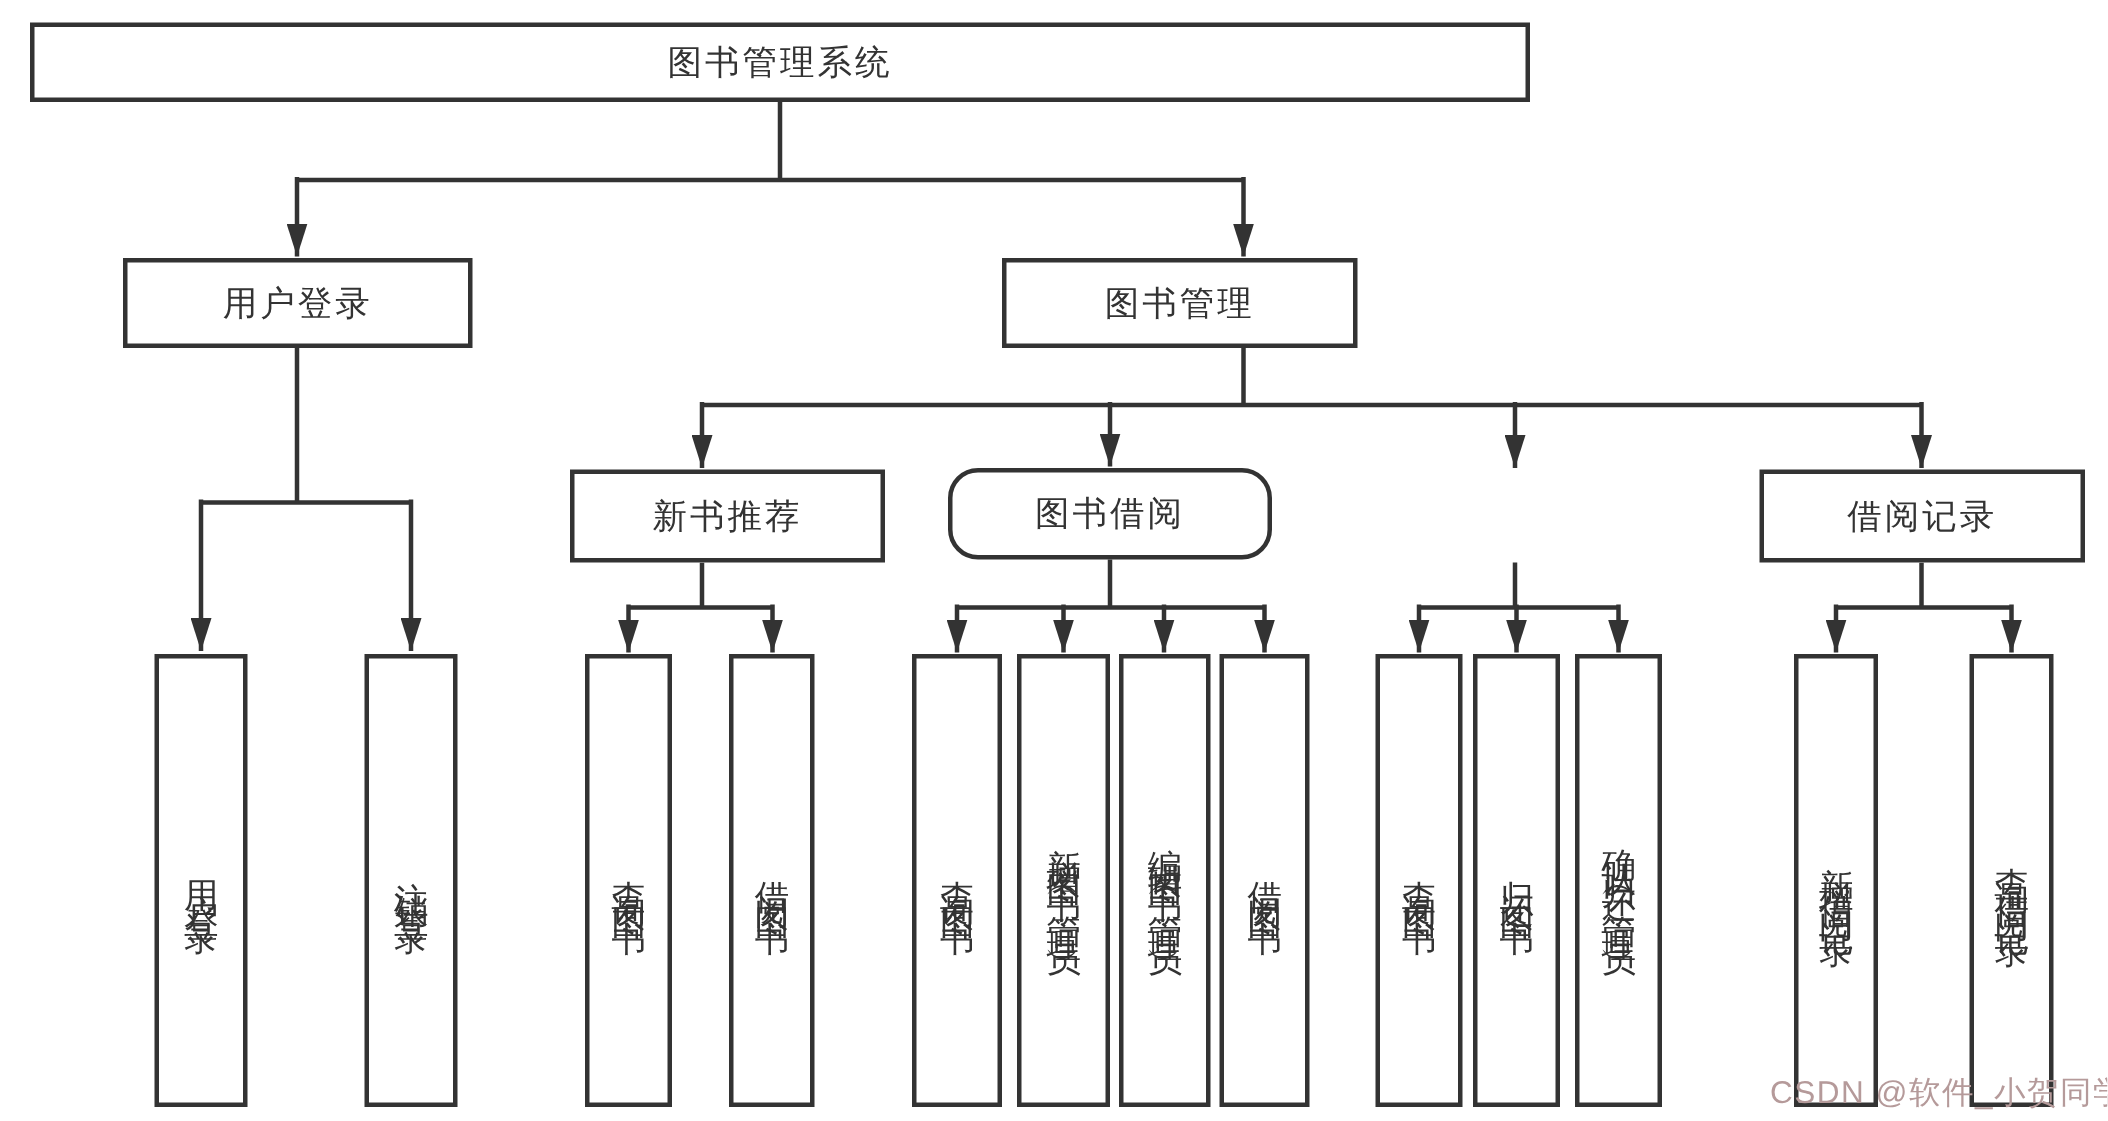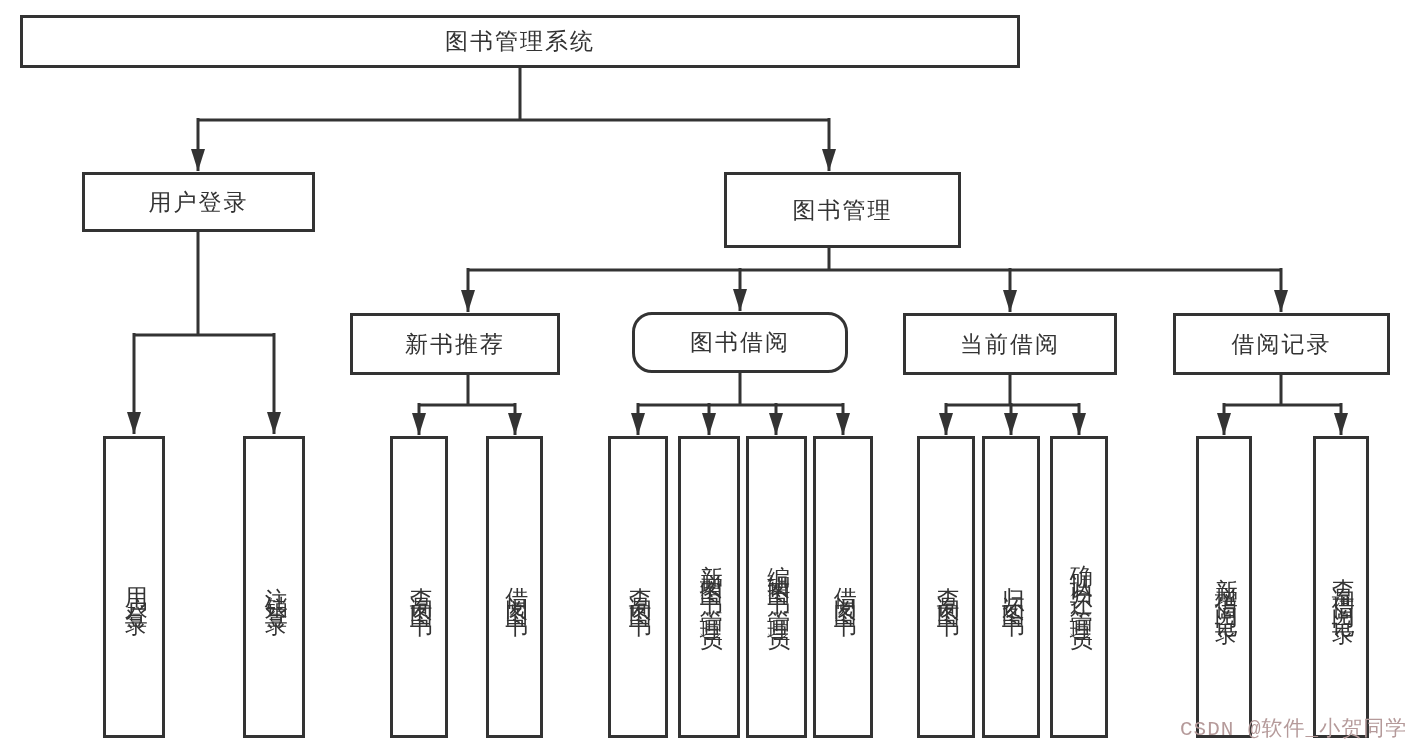--- a/index.html
+++ b/index.html
@@ -1,20 +1,20 @@
 <!DOCTYPE html>
 <html style="--line: #333333; --box-border: #333333; --text: #333333; --background: #ffffff; --watermark: #b59a9a;"><head>
 <meta charset="utf-8">
 <style>
   html,body{margin:0;padding:0;background:#fff;}
   .canvas{
     position:relative;
     width:1405px;height:747px;
     background:var(--background,#fff);
-    font-family:Liberation Mono, monospace;
+    font-family:Liberation Sans, sans-serif;
     overflow:hidden;
   }
   .wires{position:absolute;left:0;top:0;z-index:1;}
   .node{
     position:absolute;z-index:2;
     box-sizing:border-box;
     background:#fff;
     border:3px solid var(--box-border,#333);
     color:var(--text,#333);
     display:flex;align-items:center;justify-content:center;
@@ -82,25 +82,24 @@
 
       <path d="M1281 375 L1281 405 M1224 405 L1341 405"></path>
       <line x1="1224" y1="403" x2="1224" y2="435" marker-end="url(#arr)"></line>
       <line x1="1341" y1="403" x2="1341" y2="435" marker-end="url(#arr)"></line>
     </g>
   </svg>
 
   <div class="node" style="left:20px;top:15px;width:1000px;height:53px;">图书管理系统</div>
 
   <div class="node" style="left:82px;top:172px;width:233px;height:60px;">用户登录</div>
-  <div class="node" style="left:724px;top:172px;width:237px;height:76px;">图书管理</div>
+  <div class="node" style="left:668px;top:172px;width:237px;height:60px;">图书管理</div>
 
-  <div class="node" style="left:350px;top:313px;width:210px;height:62px;">新书推荐</div>
+  <div class="node" style="left:380px;top:313px;width:210px;height:62px;">新书推荐</div>
   <div class="node" style="left:632px;top:312px;width:216px;height:61px;border-radius:20px;">图书借阅</div>
-  <div class="node" style="left:903px;top:313px;width:214px;height:62px;">当前借阅</div>
   <div class="node" style="left:1173px;top:313px;width:217px;height:62px;">借阅记录</div>
 
   <div class="node v-node" style="left:103px;top:436px;width:62px;height:302px;">用户登录</div>
   <div class="node v-node" style="left:243px;top:436px;width:62px;height:302px;">注销登录</div>
 
   <div class="node v-node" style="left:390px;top:436px;width:58px;height:302px;">查询图书</div>
   <div class="node v-node" style="left:486px;top:436px;width:57px;height:302px;">借阅图书</div>
 
   <div class="node v-node" style="left:608px;top:436px;width:60px;height:302px;">查询图书</div>
   <div class="node v-node" style="left:678px;top:436px;width:62px;height:302px;">新增图书（管理员）</div>

